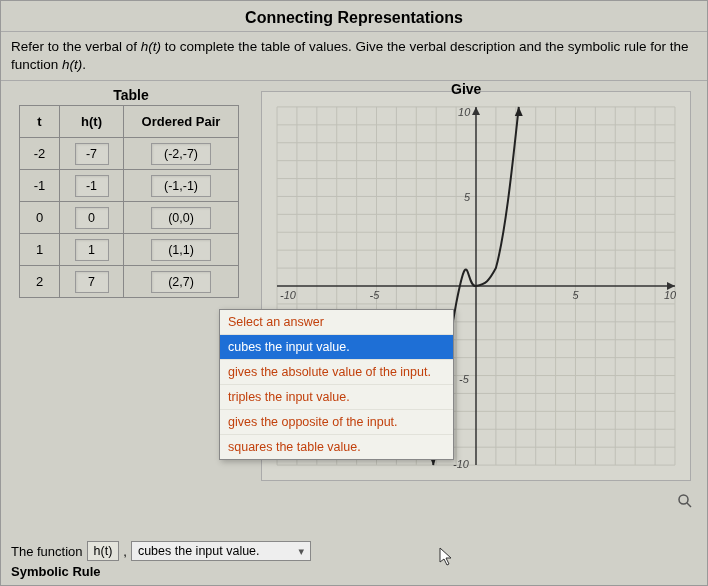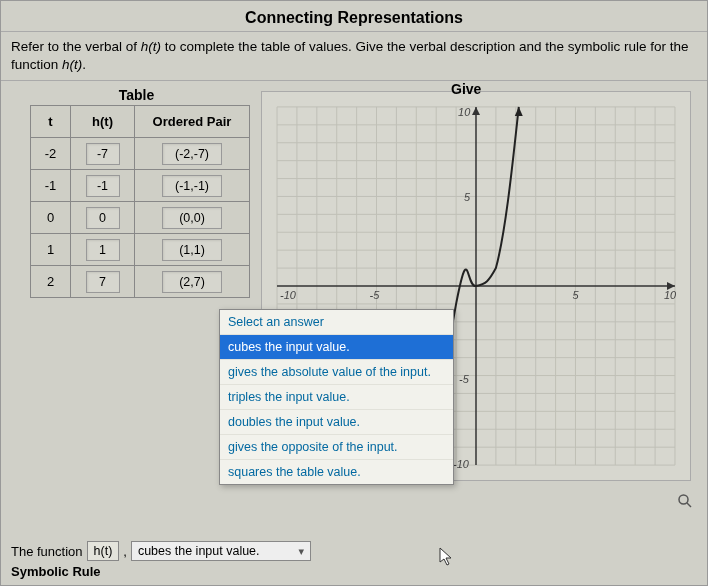--- a/index.html
+++ b/index.html
@@ -33,21 +33,21 @@
     border-bottom: 1px solid #aaa;
     line-height: 1.35;
   }
   .instruction .fn { font-style: italic; }
   .body-row {
     display: flex;
     position: relative;
   }
   .left-col {
     width: 250px;
-    padding: 6px 8px 0 29px;
+    padding: 6px 8px 0 18px;
   }
   .right-col {
     flex: 1;
     padding: 6px 8px 0 0;
     position: relative;
   }
   .tbl-title {
     text-align: center;
     font-size: 14px;
     font-weight: bold;
@@ -126,21 +126,21 @@
     width:235px;
     background:#f2f2ec;
     border:1px solid #888;
     box-shadow:2px 2px 6px rgba(0,0,0,0.25);
     font-size:12.5px;
     z-index:10;
   }
   .dropdown .opt {
     padding:5px 8px;
     border-bottom:1px solid #e2e2da;
-    color:#0369a1;
+    color:#c2410c;
   }
   .dropdown .opt:last-child{border-bottom:none;}
   .dropdown .opt.selected{
     background:#1e6fd6;
     color:#fff;
   }
   .cursor {
     position:absolute;
     left:438px;
     top:546px;
@@ -280,21 +280,20 @@
         <polygon points="258,15 254,24 262,24" fill="#222"></polygon>
       </svg>
     </div>
   </div>
 
   <div class="dropdown">
     <div class="opt">Select an answer</div>
     <div class="opt selected">cubes the input value.</div>
     <div class="opt">gives the absolute value of the input.</div>
     <div class="opt">triples the input value.</div>
-    <div class="opt">doubles the input value.</div>
     <div class="opt">gives the opposite of the input.</div>
     <div class="opt">squares the table value.</div>
   </div>
 
   <div class="bottom-area">
     <div class="row-line">
       <span>The function</span>
       <span class="func-box">h(t)</span>
       <span>,</span>
       <span class="sel-box">

